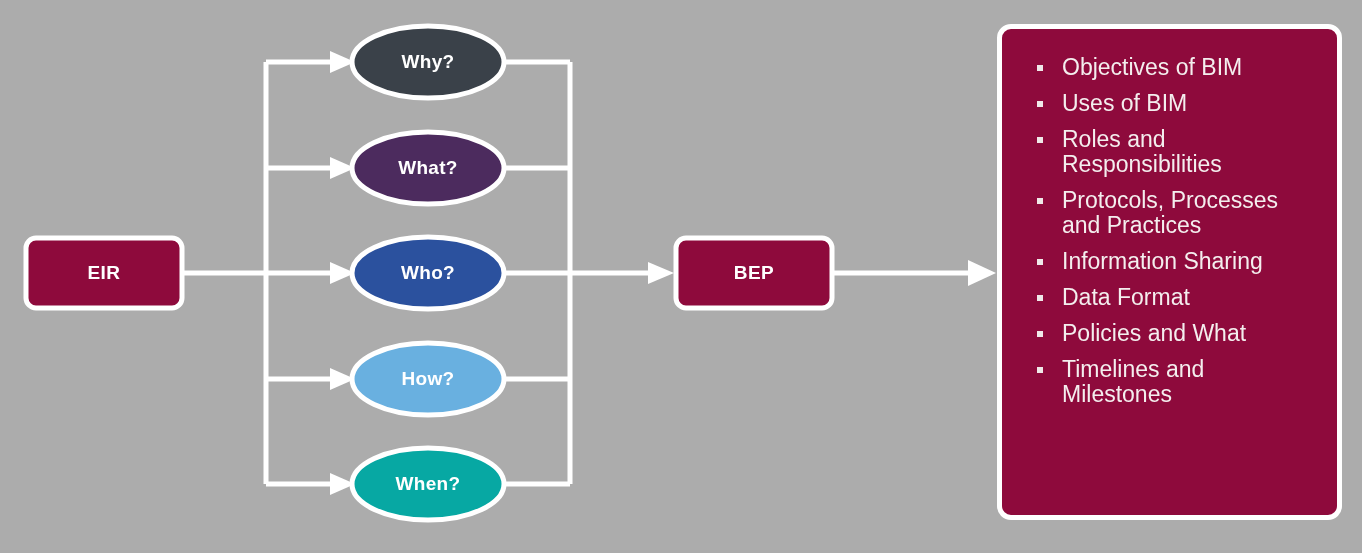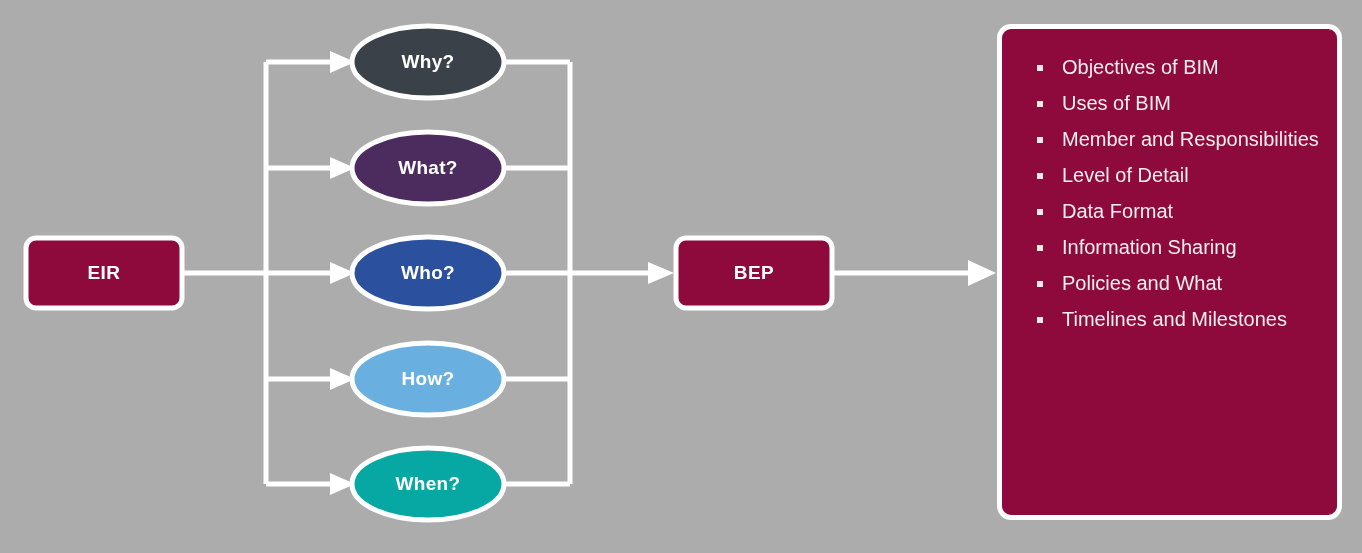--- a/index.html
+++ b/index.html
@@ -61,21 +61,21 @@
   }
   .panel-list ul {
     list-style: none;
     margin: 0;
     padding: 0;
   }
   .panel-list li {
     position: relative;
     color: #f4eeee;
     font-family: "Liberation Sans", sans-serif;
-    font-size: 20px;
+    font-size: 23px;
     line-height: 25px;
     margin-bottom: 11px;
     padding-left: 42px;
   }
   .panel-list li .bullet {
     position: absolute;
     left: 17px;
     top: 10px;
     width: 6px;
     height: 6px;
@@ -161,22 +161,22 @@
       <rect class="shape-outline" x="676" y="238" width="156" height="70" rx="10" ry="10" fill="#8e0a3c"></rect>
       <text class="node-label box-label" x="754" y="274">BEP</text>
     </g>
 
   </svg>
 
   <div class="panel-list">
     <ul>
       <li><span class="bullet"></span><span>Objectives of BIM</span></li>
       <li><span class="bullet"></span><span>Uses of BIM</span></li>
-      <li><span class="bullet"></span><span>Member and Responsibilities</span></li>
-      <li><span class="bullet"></span><span>Level of Detail</span></li>
+      <li><span class="bullet"></span><span>Roles and Responsibilities</span></li>
+      <li><span class="bullet"></span><span>Protocols, Processes and Practices</span></li>
+      <li><span class="bullet"></span><span>Information Sharing</span></li>
       <li><span class="bullet"></span><span>Data Format</span></li>
-      <li><span class="bullet"></span><span>Information Sharing</span></li>
       <li><span class="bullet"></span><span>Policies and What</span></li>
       <li><span class="bullet"></span><span>Timelines and Milestones</span></li>
     </ul>
   </div>
 
 </div>
 
 </body></html>

